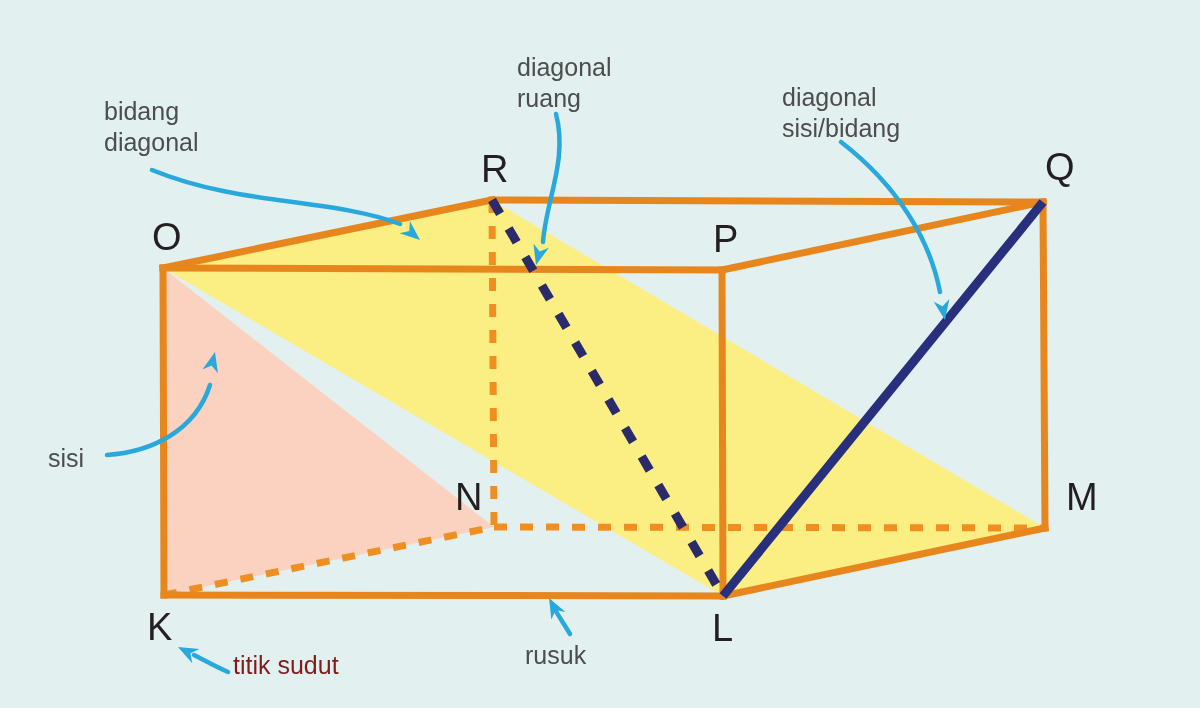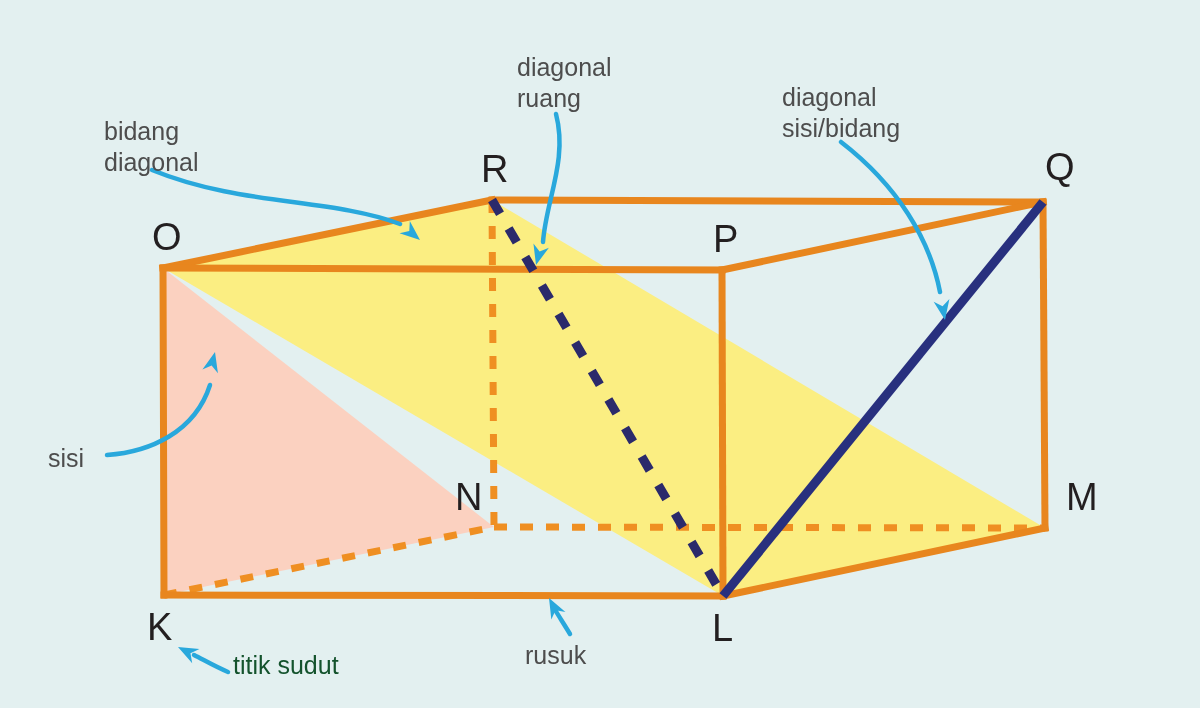--- a/index.html
+++ b/index.html
@@ -109,24 +109,24 @@
       <div class="vtx-label" style="left: 481px; top: 150px; color: rgb(35, 31, 32);">R</div>
       <div class="vtx-label" style="left: 713px; top: 220px; color: rgb(35, 31, 32);">P</div>
       <div class="vtx-label" style="left: 1045px; top: 148px; color: rgb(35, 31, 32);">Q</div>
       <div class="vtx-label" style="left: 147px; top: 608px; color: rgb(35, 31, 32);">K</div>
       <div class="vtx-label" style="left: 455px; top: 478px; color: rgb(35, 31, 32);">N</div>
       <div class="vtx-label" style="left: 712px; top: 609px; color: rgb(35, 31, 32);">L</div>
       <div class="vtx-label" style="left: 1066px; top: 478px; color: rgb(35, 31, 32);">M</div>
     </div>
 
   <div id="annotation-labels">
-      <div class="ann-label" style="left: 104px; top: 116px; color: rgb(77, 77, 77);">bidang
+      <div class="ann-label" style="left: 104px; top: 96px; color: rgb(77, 77, 77);">bidang
 diagonal</div>
       <div class="ann-label" style="left: 517px; top: 52px; color: rgb(77, 77, 77);">diagonal
 ruang</div>
       <div class="ann-label" style="left: 782px; top: 82px; color: rgb(77, 77, 77);">diagonal
 sisi/bidang</div>
       <div class="ann-label" style="left: 48px; top: 443px; color: rgb(77, 77, 77); text-align: right;">sisi</div>
       <div class="ann-label" style="left: 525px; top: 640px; color: rgb(77, 77, 77); text-align: center;">rusuk</div>
-      <div class="ann-label" style="left: 233px; top: 650px; color: #14532d;">titik sudut</div>
+      <div class="ann-label" style="left: 233px; top: 650px; color: #7f1d1d;">titik sudut</div>
     </div>
 
 </div>
 
 </body></html>

